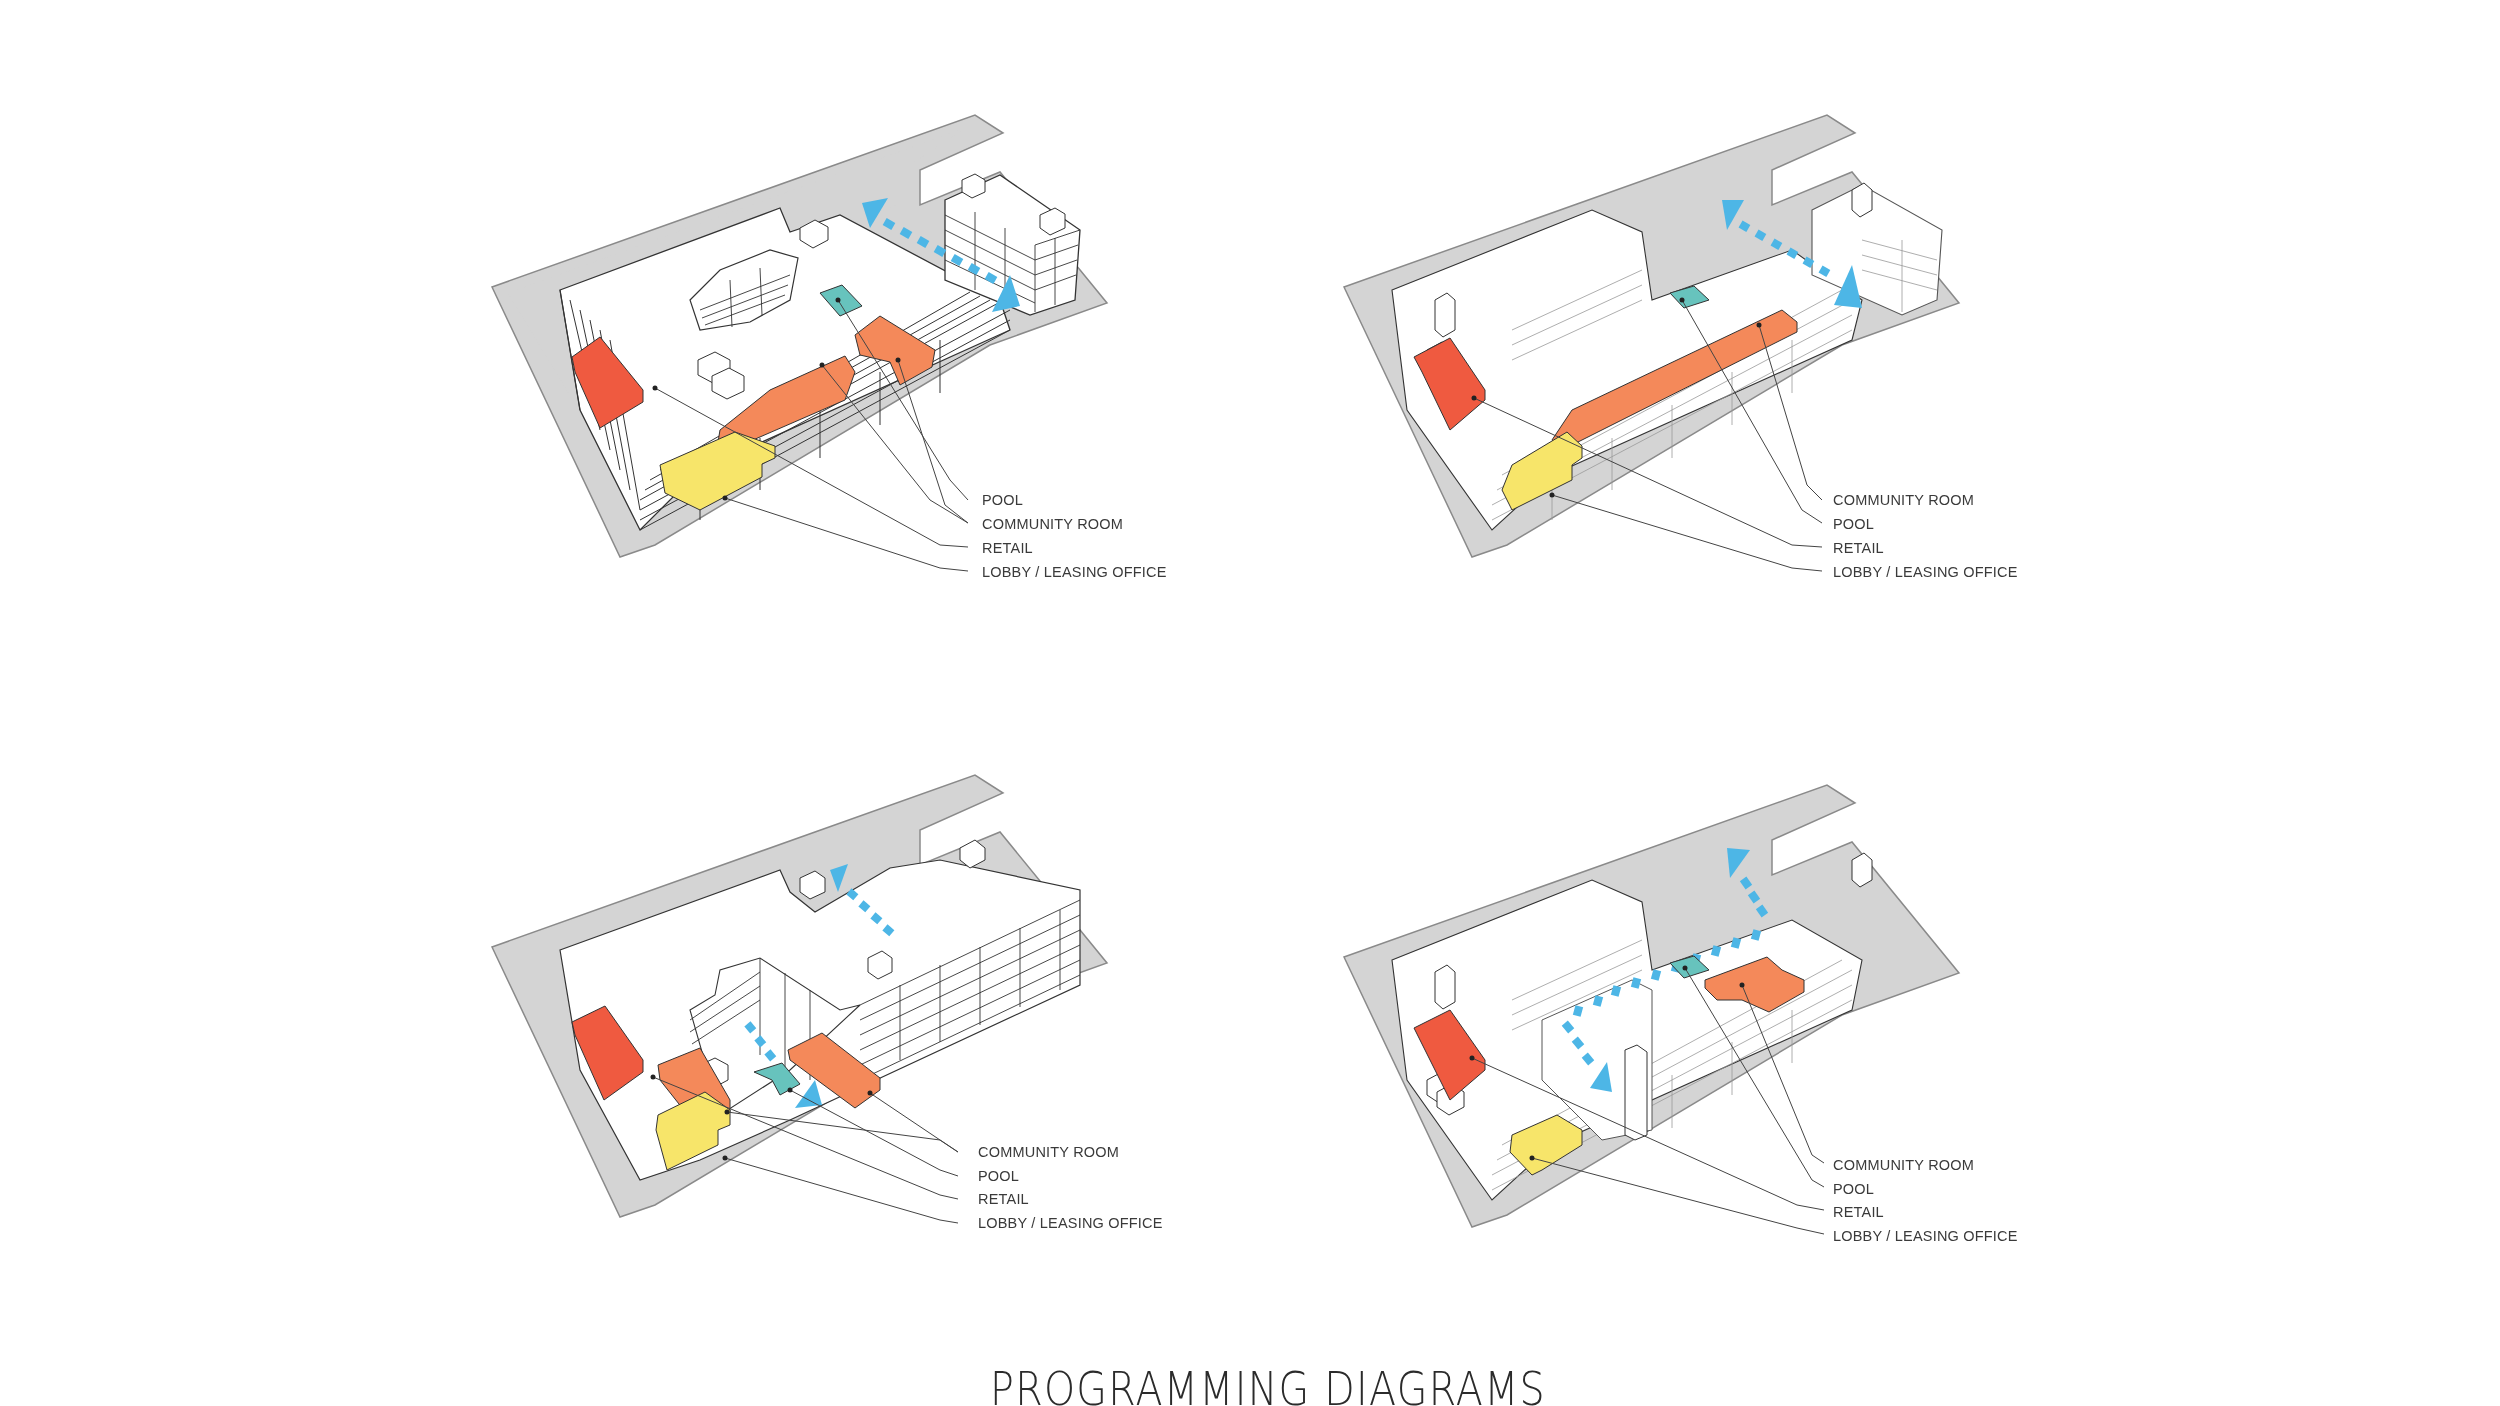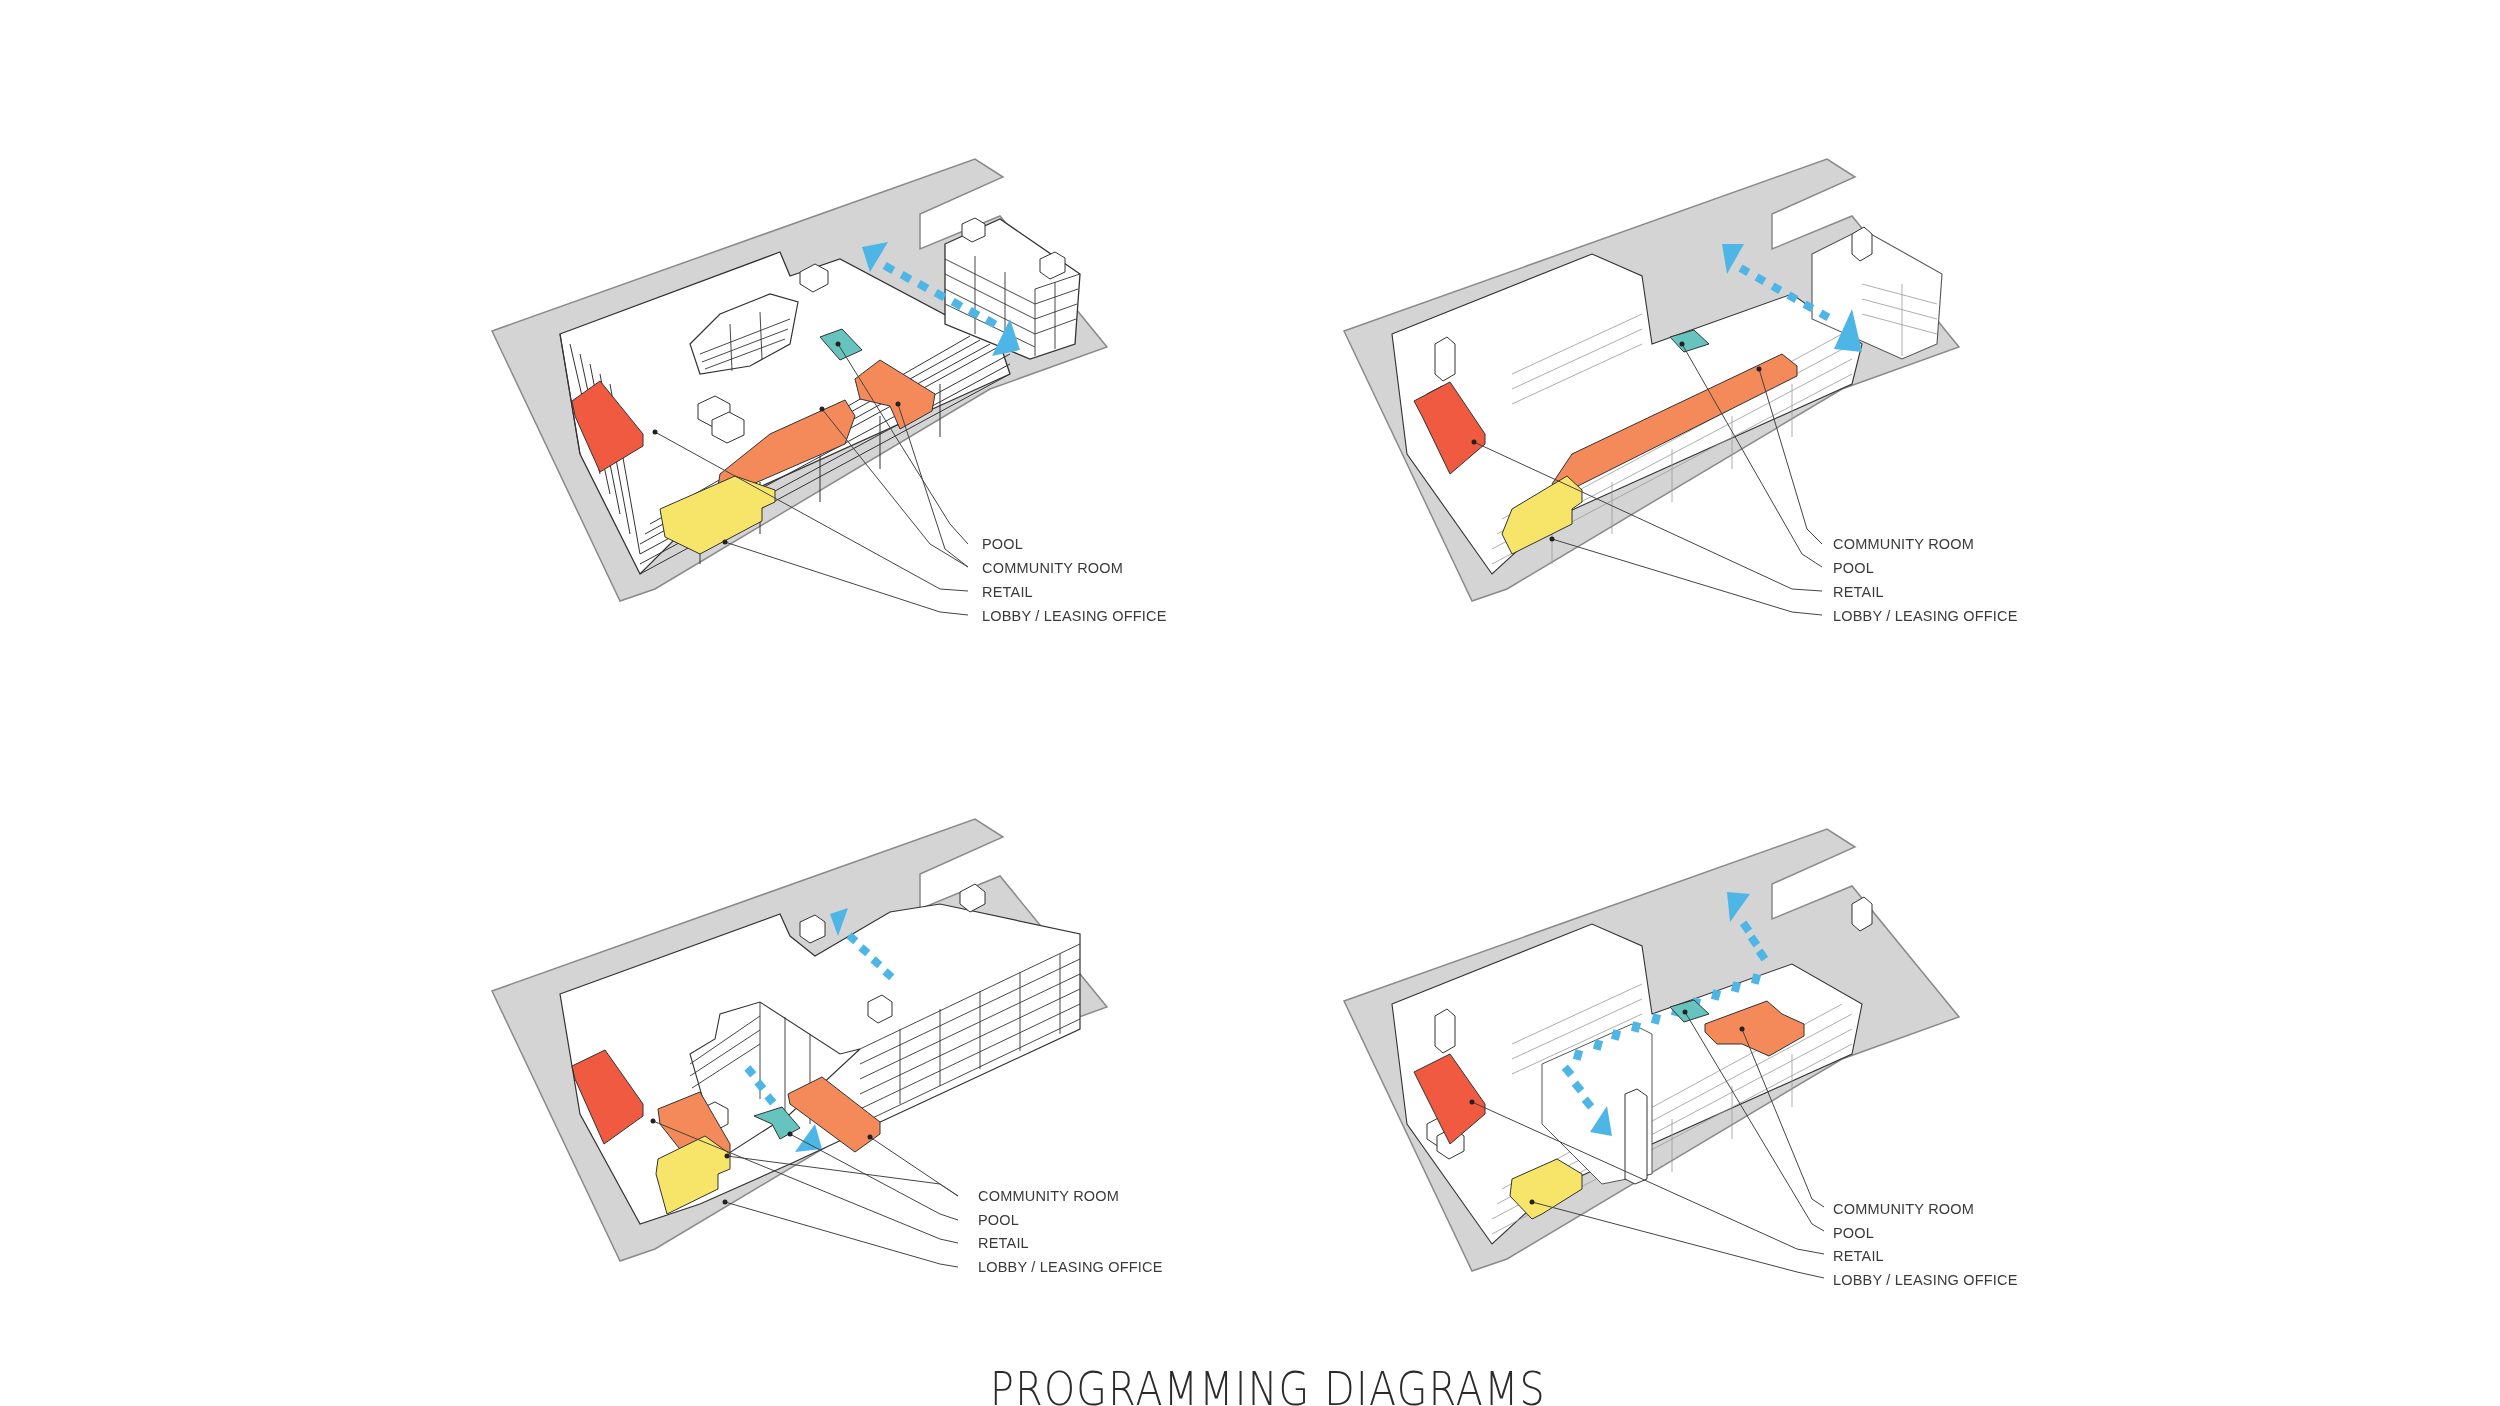--- a/index.html
+++ b/index.html
@@ -1,19 +1,19 @@
 <!DOCTYPE html>
 <html><head>
 <meta charset="utf-8">
 <style>
   html, body { margin: 0; padding: 0; background: #ffffff; }
   body { width: 2500px; height: 1406px; position: relative; overflow: hidden;
          font-family: "Liberation Sans", "DejaVu Sans", sans-serif; }
   .canvas { position: absolute; left: 0; top: 0; width: 2500px; height: 1406px; }
-  .panel { position: absolute; width: 1250px; height: 660px; margin-top: 44px; }
+  .panel { position: absolute; width: 1250px; height: 660px; }
   .panel svg { position: absolute; left: 0; top: 0; width: 1250px; height: 660px; overflow: visible; }
   .legend { position: absolute; }
   .legend-item { position: absolute; white-space: nowrap; font-size: 14.5px; color: #3a3a3a;
                  letter-spacing: 0.2px; line-height: 16px; }
   .title { position: absolute; left: 0; width: 2536px; top: 1362px; text-align: center;
            font-family: "DejaVu Sans", sans-serif; font-weight: 200; font-size: 46px;
            color: #2b2b2b; letter-spacing: 1.5px; transform: scaleX(0.86); transform-origin: 1268px 0; }
 </style>
 </head>
 <body>

